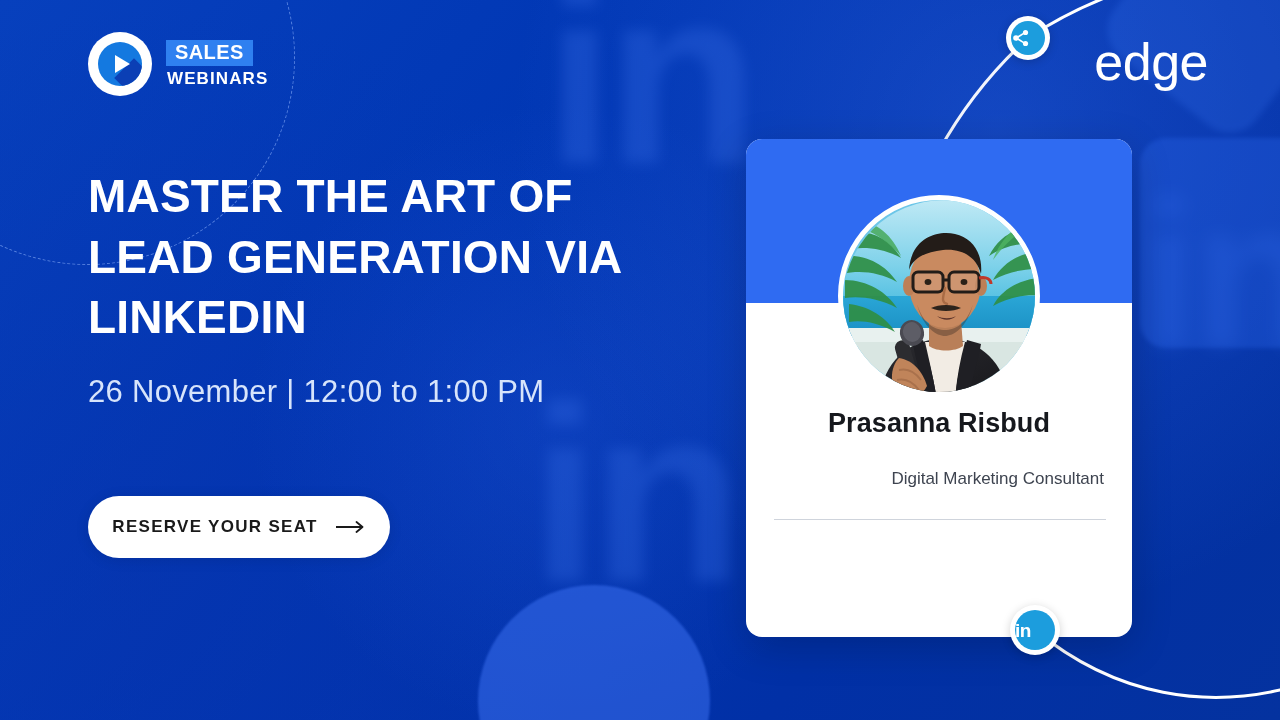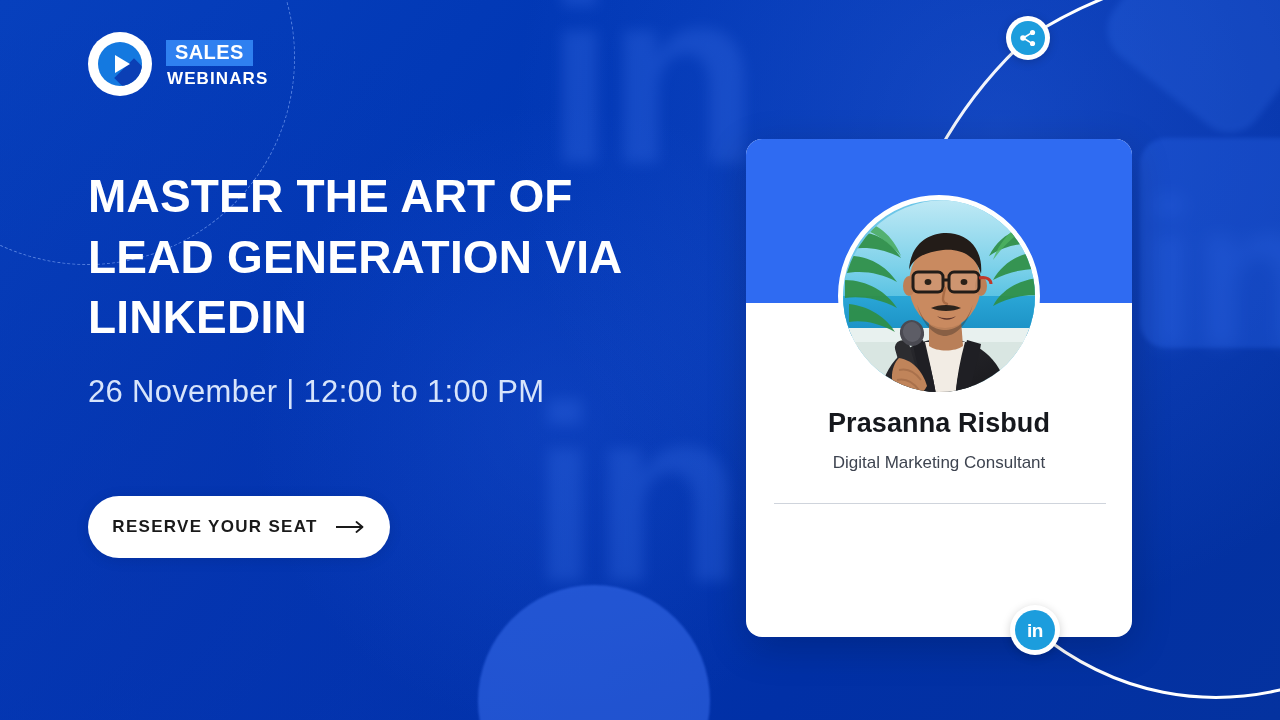--- a/index.html
+++ b/index.html
@@ -201,43 +201,44 @@
     text-align:center;
   }
   .speaker-name {
     color:#16181d;
     font-size:27px;
     font-weight:700;
     letter-spacing:.1px;
     line-height:1.2;
   }
   .speaker-role {
-    margin-top:14px;
+    margin-top:30px;
     color:#3e4450;
     font-size:17px;
     font-weight:400;
+    text-align:right;
   }
   .card-divider {
     margin:30px auto 0 auto;
     width:332px; height:1px;
     background:#cfd4dc;
   }
 
   
   .node {
     position:absolute;
     border-radius:50%;
     background:#ffffff;
     display:flex; align-items:center; justify-content:center;
     box-shadow:0 2px 10px rgba(0,0,0,.18);
   }
   .node-inner {
     border-radius:50%;
     background:#1c9ddd;
-    display:flex; align-items:center; justify-content:center;
+    display:flex; align-items:center; 
   }
   .node-share  { left:1006px; top:16px;  width:44px; height:44px; }
   .node-share .node-inner { width:34px; height:34px; }
   .node-li     { left:1010px; top:605px; width:50px; height:50px; }
   .node-li .node-inner { width:40px; height:40px; }
   .li-text {
     color:#ffffff;
     font-size:19px;
     font-weight:700;
     letter-spacing:-0.5px;
@@ -273,20 +274,21 @@
       <div class="logo-mark-inner">
         <span class="play-tri"></span>
       </div>
     </div>
     <div class="logo-words">
       <span class="badge-sales">SALES</span>
       <span class="word-webinars">WEBINARS</span>
     </div>
   </div>
 
+  <div class="edge-logo">edge</div>
 
   <h1 class="headline">MASTER THE ART OF LEAD GENERATION VIA LINKEDIN</h1>
 
   <div class="datetime">26 November | 12:00 to 1:00 PM</div>
 
   <button class="cta-button">
     <span class="cta-label">RESERVE YOUR SEAT</span>
     <svg class="cta-arrow" width="30" height="12" viewBox="0 0 30 12" aria-hidden="true">
       <path d="M0 6 H26" stroke="#1a1a1a" stroke-width="1.8" stroke-linecap="round"></path>
       <path d="M20.5 1 L26.5 6 L20.5 11" stroke="#1a1a1a" stroke-width="1.8" fill="none" stroke-linecap="round" stroke-linejoin="round"></path>

